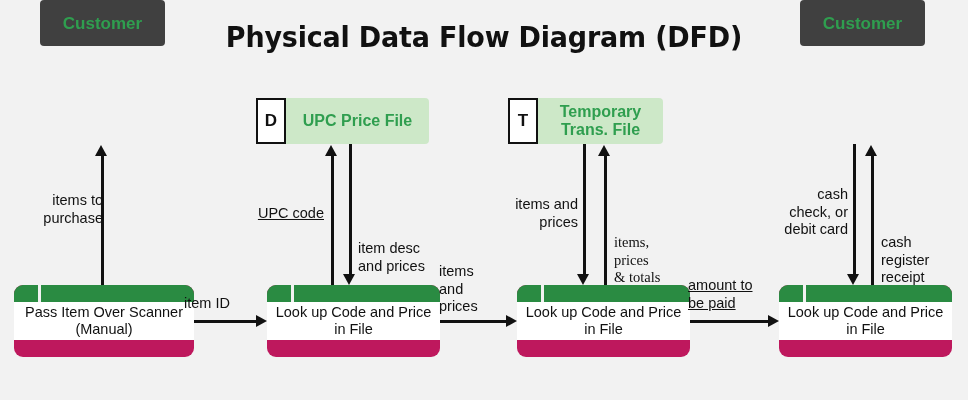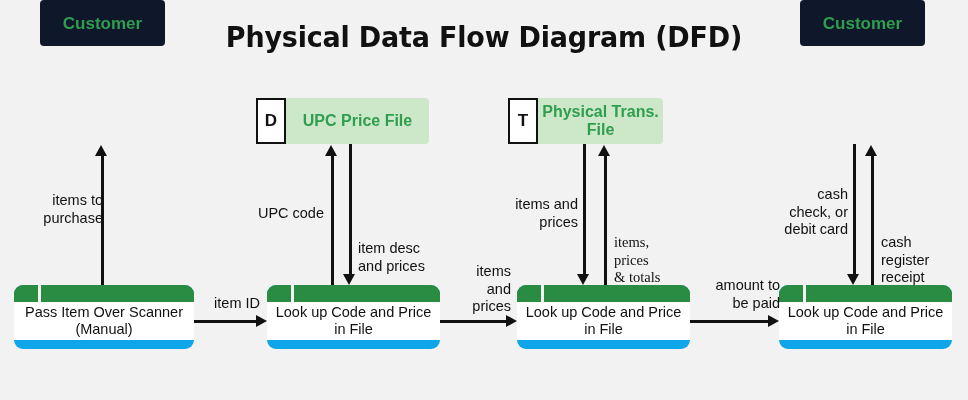--- a/index.html
+++ b/index.html
@@ -23,21 +23,21 @@
     transform: scaleX(0.93);
     transform-origin: center top;
   }
 
   
   .toprow { position: absolute; top: 98px; height: 46px; }
 
   .entity-box {
     position: absolute; top: 0;
     height: 46px;
-    background: #0f172a;
+    background: #404040;
     border-radius: 4px;
     display: flex; align-items: center; justify-content: center;
     text-align: center;
     color: #2f9e4f;
     font-weight: 700;
     font-size: 17px;
     line-height: 19px;
     padding: 0 6px;
   }
   .store-tag {
@@ -57,22 +57,22 @@
     display: flex; align-items: center; justify-content: center;
     text-align: center;
     color: #2f9e4f; font-weight: 700;
     font-size: 16px; line-height: 18px;
     padding: 0 4px;
   }
 
   
   .process {
     position: absolute;
-    height: 64px;
-    background: #0ea5e9;
+    height: 72px;
+    background: #be185d;
     border-radius: 9px;
     overflow: hidden;
   }
   .process .band-notch {
     position: absolute; top: 0; left: 0;
     width: 100%; height: 17px;
     background: #2a8b42;
   }
   .process .notch-line {
     position: absolute; top: 0; left: 24px;
@@ -124,21 +124,21 @@
 
   
   .flabel {
     position: absolute;
     color: #111111;
     font-size: 14.5px;
     line-height: 17.5px;
     font-weight: 400;
     white-space: pre-line;
   }
-  .fl-center { text-align: right; }
+  .fl-center { text-align: left; }
   .fl-right  { text-align: right; }
   .fl-left   { text-align: left; margin-top: 48px; }
 </style>
 </head>
 <body>
 
 <div id="stage">
 
   <div class="title">Physical Data Flow Diagram (DFD)</div>
 
@@ -146,35 +146,35 @@
     <span>Customer</span>
   </div>
 
   <div class="toprow" style="left:256px; width:155px;">
     <div class="store-tag">D</div>
     <div class="store-label" style="left:30px; width:143px;">UPC Price File</div>
   </div>
 
   <div class="toprow" style="left:508px; width:155px;">
     <div class="store-tag">T</div>
-    <div class="store-label" style="left:30px; width:125px;">Physical Trans. File</div>
+    <div class="store-label" style="left:30px; width:125px;">Temporary Trans. File</div>
   </div>
 
   <div class="entity-box toprow" style="left:800px; width:125px;">
     <span>Customer</span>
   </div>
 
   <div class="vline" style="left:101px; top:155px; height:130px;"></div>
   <div class="arrowhead-up" style="left:95px; top:145px;"></div>
   <div class="flabel fl-right" style="left:0px; top:192px; width:93px;margin-left:10px;">items to
 purchase</div>
 
   <div class="vline" style="left:331px; top:155px; height:130px;"></div>
   <div class="arrowhead-up" style="left:325px; top:145px;"></div>
-  <div class="flabel fl-right" style="left:236px; top:205px; width:88px;">UPC code</div>
+  <div class="flabel fl-right" style="left:236px; top:205px; width:88px;text-decoration:underline;">UPC code</div>
 
   <div class="vline" style="left:349px; top:144px; height:130px;"></div>
   <div class="arrowhead-down" style="left:343px; top:274px;"></div>
   <div class="flabel fl-left" style="left:358px; top:192px; width:100px;">item desc
 and prices</div>
 
   <div class="vline" style="left:583px; top:144px; height:130px;"></div>
   <div class="arrowhead-down" style="left:577px; top:274px;"></div>
   <div class="flabel fl-right" style="left:490px; top:196px; width:88px;">items and
 prices</div>
@@ -234,16 +234,16 @@
   <div class="flabel fl-center" style="left:184px; top:295px; width:76px;">item ID</div>
 
   <div class="hline" style="left:440px; top:320px; width:66px;"></div>
   <div class="arrowhead-right" style="left:506px; top:315px;"></div>
   <div class="flabel fl-center" style="left:439px; top:263px; width:72px;">items
 and
 prices</div>
 
   <div class="hline" style="left:690px; top:320px; width:78px;"></div>
   <div class="arrowhead-right" style="left:768px; top:315px;"></div>
-  <div class="flabel fl-center" style="left:688px; top:277px; width:92px;">amount to
+  <div class="flabel fl-center" style="left:688px; top:277px; width:92px;text-decoration:underline;">amount to
 be paid</div>
 
 </div>
 
 </body></html>

